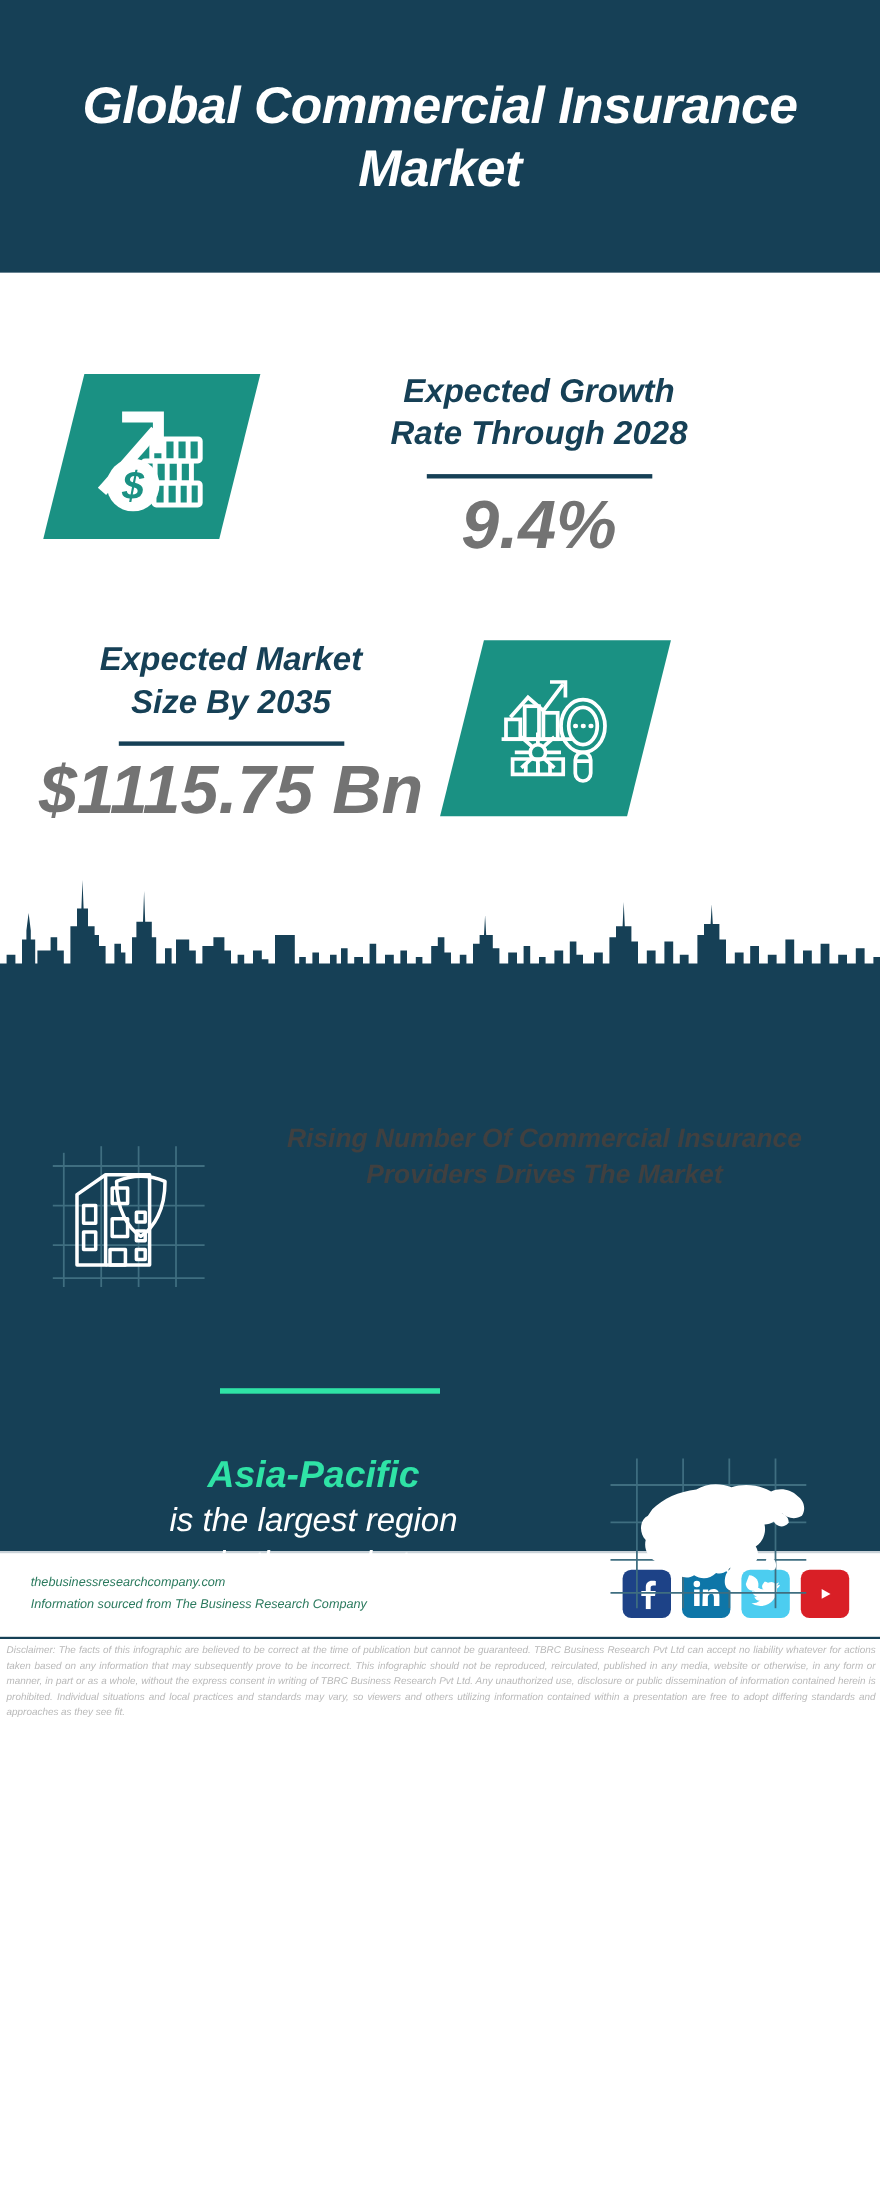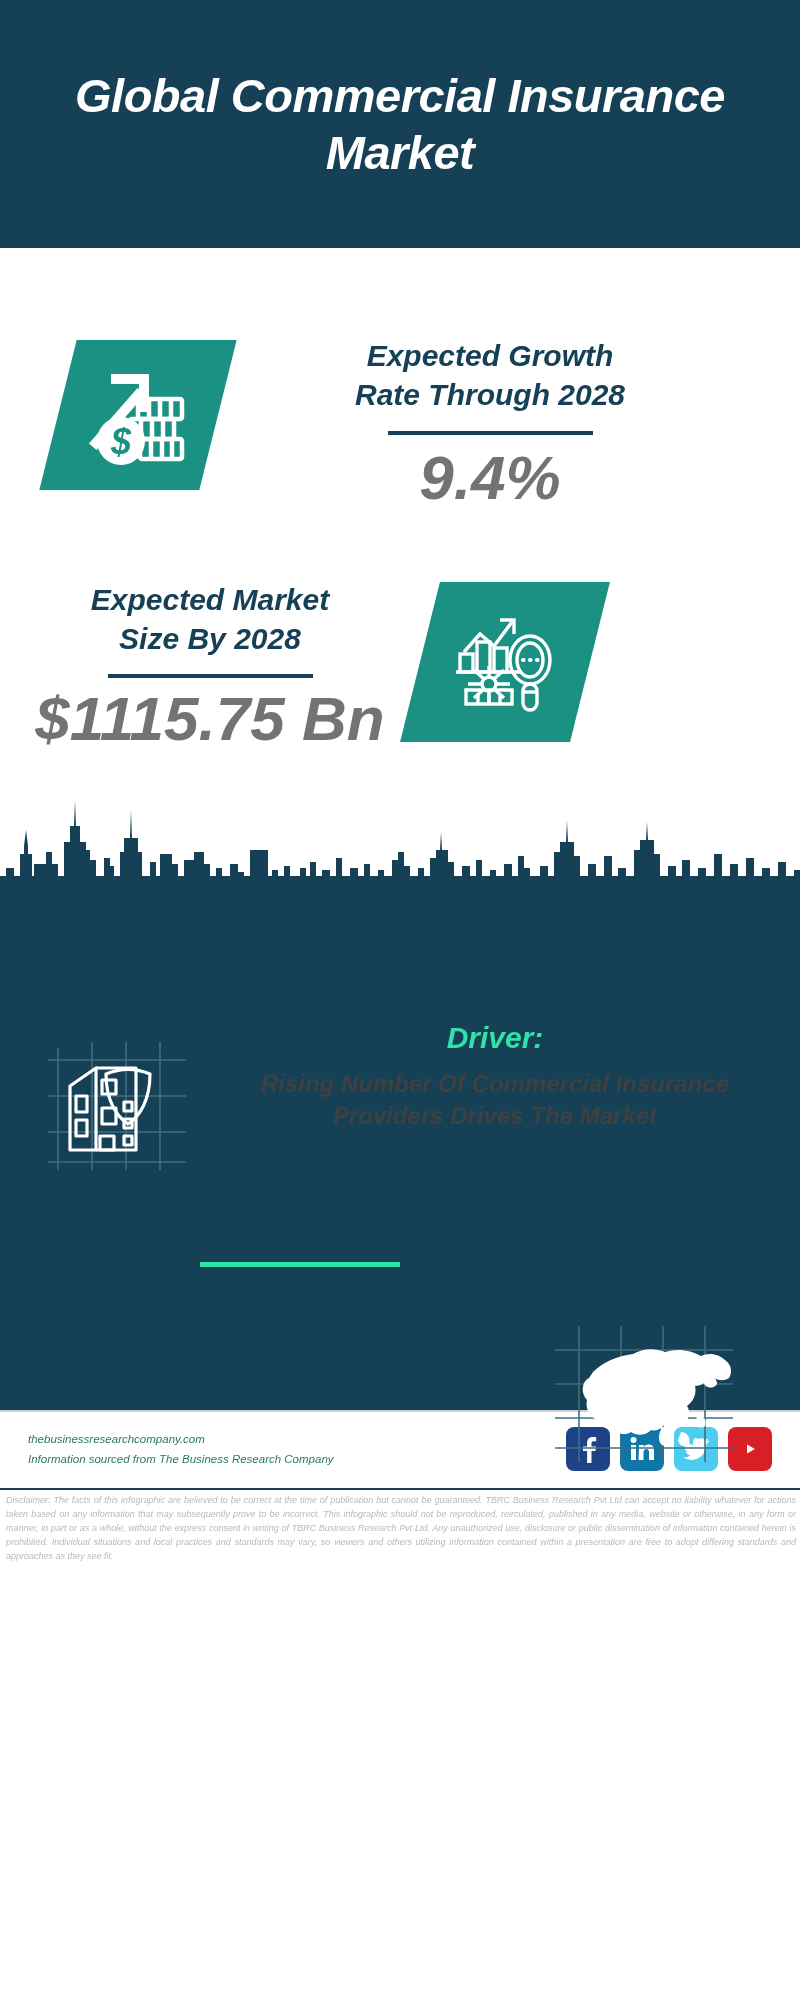--- a/index.html
+++ b/index.html
@@ -324,21 +324,21 @@
         <div class="label-dark">Expected Growth</div>
         <div class="label-dark">Rate Through 2028</div>
         <div class="rule-dark"></div>
         <div class="value-teal">9.4%</div>
       </div>
     </div>
 
     <div class="size-row">
       <div class="size-text">
         <div class="label-dark">Expected Market</div>
-        <div class="label-dark">Size By 2028</div>
+        <div class="label-dark">Size By 2035</div>
         <div class="rule-dark2"></div>
         <div class="value-teal">$1115.75 Bn</div>
       </div>
       <div class="para-right"></div>
       <div class="para-right-icon">
         <svg width="110" height="108" viewBox="0 0 110 108" fill="none" stroke="#ffffff" stroke-width="3.4">
           <path d="M14 44 L30 26 L44 38 L62 14"></path>
           <path d="M50 12 L64 12 L64 26"></path>
           <rect x="10" y="46" width="13" height="18"></rect>
           <rect x="27" y="34" width="13" height="30"></rect>
@@ -394,28 +394,32 @@
           <rect x="62" y="78" width="14" height="16"></rect>
           <rect x="60" y="106" width="14" height="14"></rect>
           <rect x="84" y="72" width="8" height="9"></rect>
           <rect x="84" y="89" width="8" height="9"></rect>
           <rect x="84" y="106" width="8" height="9"></rect>
           <path d="M66 44 C80 38 96 38 110 44 C110 70 100 86 88 94 C76 86 66 70 66 44 Z"></path>
         </g>
       </svg>
     </div>
     <div class="driver-text">
-      <div class="driver-title">Driver:</div>
       <div class="driver-body">Rising Number Of Commercial Insurance Providers Drives The Market</div>
     </div>
   </div>
 
   <div class="mid-divider"></div>
 
   <div class="region-row">
+    <div class="region-text">
+      <div class="region-title">Asia-Pacific</div>
+      <div class="region-body">is the largest region</div>
+      <div class="region-body">in the market</div>
+    </div>
     <div class="region-map">
       <svg width="215" height="150" viewBox="0 0 215 150" fill="none">
         <g stroke="#3f6e80" stroke-width="1.6">
           <line x1="34" y1="6" x2="34" y2="142"></line>
           <line x1="76" y1="6" x2="76" y2="142"></line>
           <line x1="118" y1="6" x2="118" y2="142"></line>
           <line x1="160" y1="6" x2="160" y2="142"></line>
           <line x1="10" y1="30" x2="188" y2="30"></line>
           <line x1="10" y1="64" x2="188" y2="64"></line>
           <line x1="10" y1="98" x2="188" y2="98"></line>

